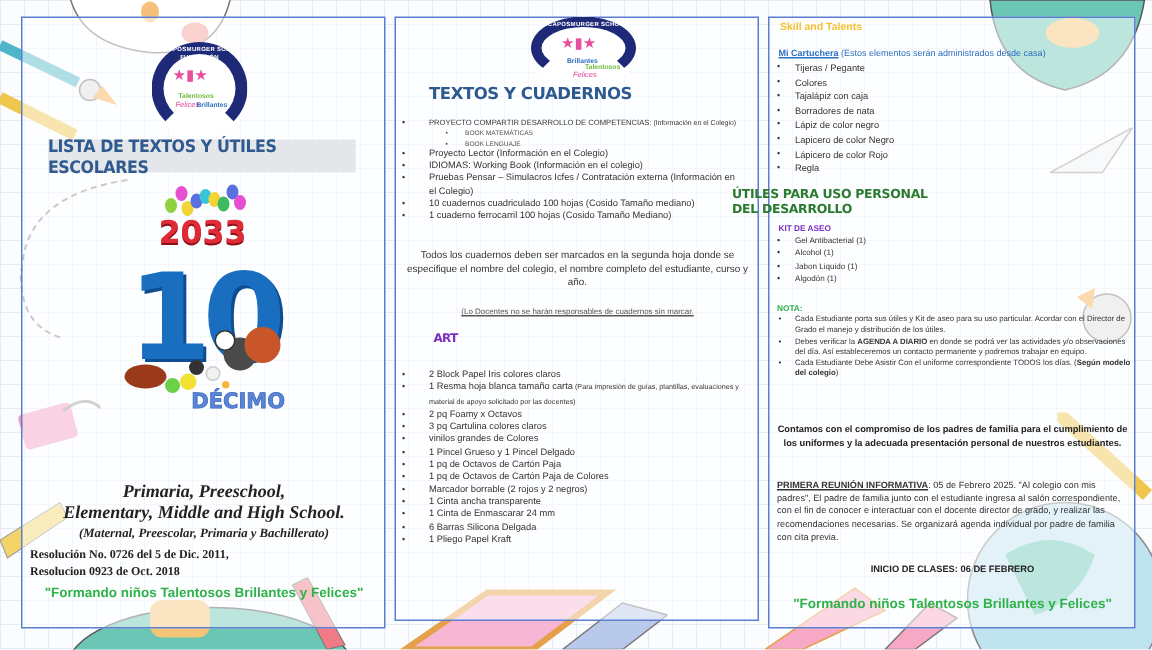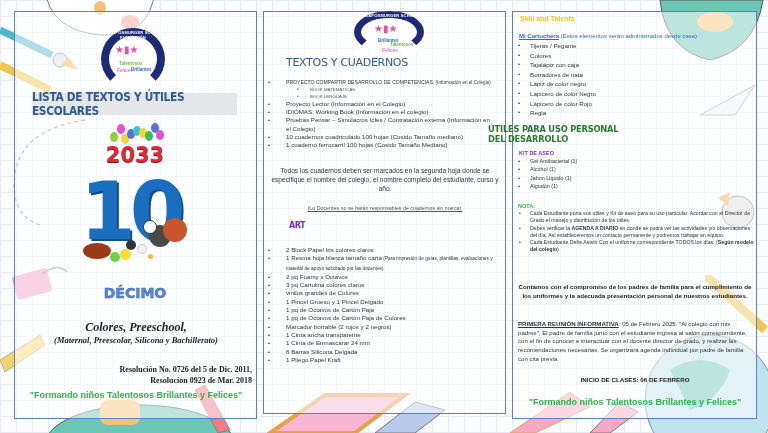--- a/index.html
+++ b/index.html
@@ -52,49 +52,49 @@
   .balloons { position: absolute; left: 108px; top: 122px; width: 60px; height: 22px; }
   .balloons span { position: absolute; width: 8px; height: 10px; border-radius: 50%; }
   .year {
     position: absolute; left: 100px; top: 143px; width: 70px; text-align: center;
     font-family: "DejaVu Sans", sans-serif; font-weight: bold; font-size: 21px; color: #e02a35;
     text-shadow: 0 1px 0 #8a1018;
   }
   .big-ten {
     position: absolute; left: 80px; top: 172px; width: 110px; height: 80px;
     font-family: "DejaVu Sans", sans-serif; font-weight: bold; font-size: 80px; line-height: 80px;
-    color: #1a6ec0; letter-spacing: -6px; text-align: left;
+    color: #1a6ec0; letter-spacing: -6px; text-align: center;
     text-shadow: 2px 2px 0 #0e4d92;
   }
   .ball { position: absolute; border-radius: 50%; }
   .decimo {
-    position: absolute; left: 80px; top: 285px; width: 110px; text-align: center;
+    position: absolute; left: 80px; top: 260px; width: 110px; text-align: right;
     font-family: "DejaVu Sans", sans-serif; font-weight: bold; font-size: 14px; color: #5a86d8;
     -webkit-text-stroke: 0.5px #3a64b8;
   }
   .school {
     position: absolute; left: 20px; top: 320px; width: 232px; text-align: center;
     font-family: "Liberation Serif", serif; font-style: italic; font-weight: bold; color: #222;
   }
   .school .l1 { font-size: 12px; line-height: 14px; }
   .school .l2 { font-size: 12px; line-height: 15px; }
   .school .l3 { font-size: 8.5px; line-height: 12px; }
   .resol {
-    position: absolute; left: 20px; top: 364px; width: 232px; text-align: right;
+    position: absolute; left: 20px; top: 364px; width: 232px; text-align: left;
     font-family: "Liberation Serif", serif; font-weight: bold; font-size: 8px; line-height: 11px; color: #222;
   }
   .slogan {
     position: absolute; text-align: center; font-family: "Liberation Sans", sans-serif;
     font-weight: bold; color: #2fb24a; font-size: 9px;
   }
 
   
   .p2-logo { left: 354px; top: 11px; width: 70px; height: 42px; border-radius: 50% 50% 30% 30%; }
   .section-title {
-    position: absolute; font-family: "DejaVu Sans", sans-serif; font-weight: normal; color: #2f5a8f;
+    position: absolute; font-family: "DejaVu Sans", sans-serif; font-weight: bold; color: #2f5a8f;
     letter-spacing: -0.3px;
   }
   .blist { list-style: none; position: absolute; font-size: 6.2px; line-height: 8.3px; color: #333; }
   .blist li { position: relative; padding-left: 22px; }
   .blist li::before { content: "\2022"; position: absolute; left: 4px; top: 0; font-size: 6px; }
   .blist li.sub { padding-left: 46px; font-size: 4.4px; line-height: 6.2px; color:#555; }
   .blist li.sub::before { left: 33px; font-size: 4.5px; }
   .blist .small { font-size: 4.8px; }
   .blist .tiny { font-size: 4.6px; }
   .center-note {
@@ -230,26 +230,27 @@
   <div class="ball" style="left:126px;top:240px;width:10px;height:10px;background:#333;"></div>
   <div class="ball" style="left:137px;top:244px;width:10px;height:10px;background:#f2f2f2;border:1px solid #ccc;"></div>
   <div class="ball" style="left:149px;top:225px;width:22px;height:22px;background:#4a4a4a;"></div>
   <div class="ball" style="left:163px;top:218px;width:24px;height:24px;background:#c8562a;"></div>
   <div class="ball" style="left:143px;top:220px;width:14px;height:14px;background:#fff;border:1px solid #333;"></div>
   <div class="ball" style="left:148px;top:254px;width:5px;height:5px;background:#f5b63b;"></div>
 </div>
 <div class="decimo">DÉCIMO</div>
 
 <div class="school">
-  <div class="l1">Colores, Preeschool,</div>
-  <div class="l3">(Maternal, Preescolar, Silicona y Bachillerato)</div>
+  <div class="l1">Primaria, Preeschool,</div>
+  <div class="l2">Elementary, Middle and High School.</div>
+  <div class="l3">(Maternal, Preescolar, Primaria y Bachillerato)</div>
 </div>
 <div class="resol">
   <div>Resolución No. 0726 del 5 de Dic. 2011,</div>
-  <div>Resolucion 0923 de Mar. 2018</div>
+  <div>Resolucion 0923 de Oct. 2018</div>
 </div>
 <div class="slogan" style="left:20px;top:390px;width:232px;">"Formando niños Talentosos Brillantes y Felices"</div>
 
 <section id="p2" class="panel"></section>
 
 <div class="logo p2-logo" style="position:absolute;">
   <div class="ring" style="border-width:7px;"></div>
   <div class="ring-text">POCAPOSMURGER SCHOOL FUNDACIÓN</div>
   <div class="figs" style="left:20px;top:12px;">★▮★</div>
   <div class="sub1" style="left:24px;top:27px;color:#2d6fc0;">Brillantes</div>

